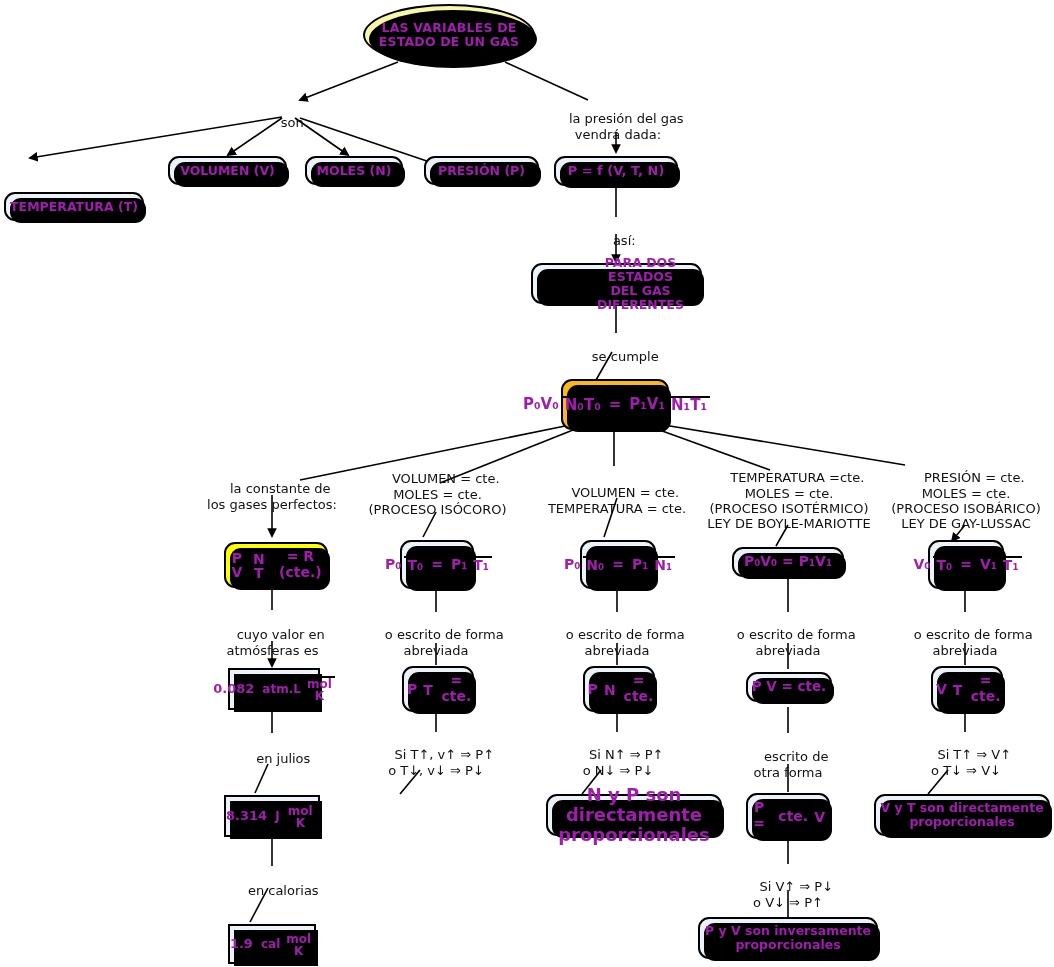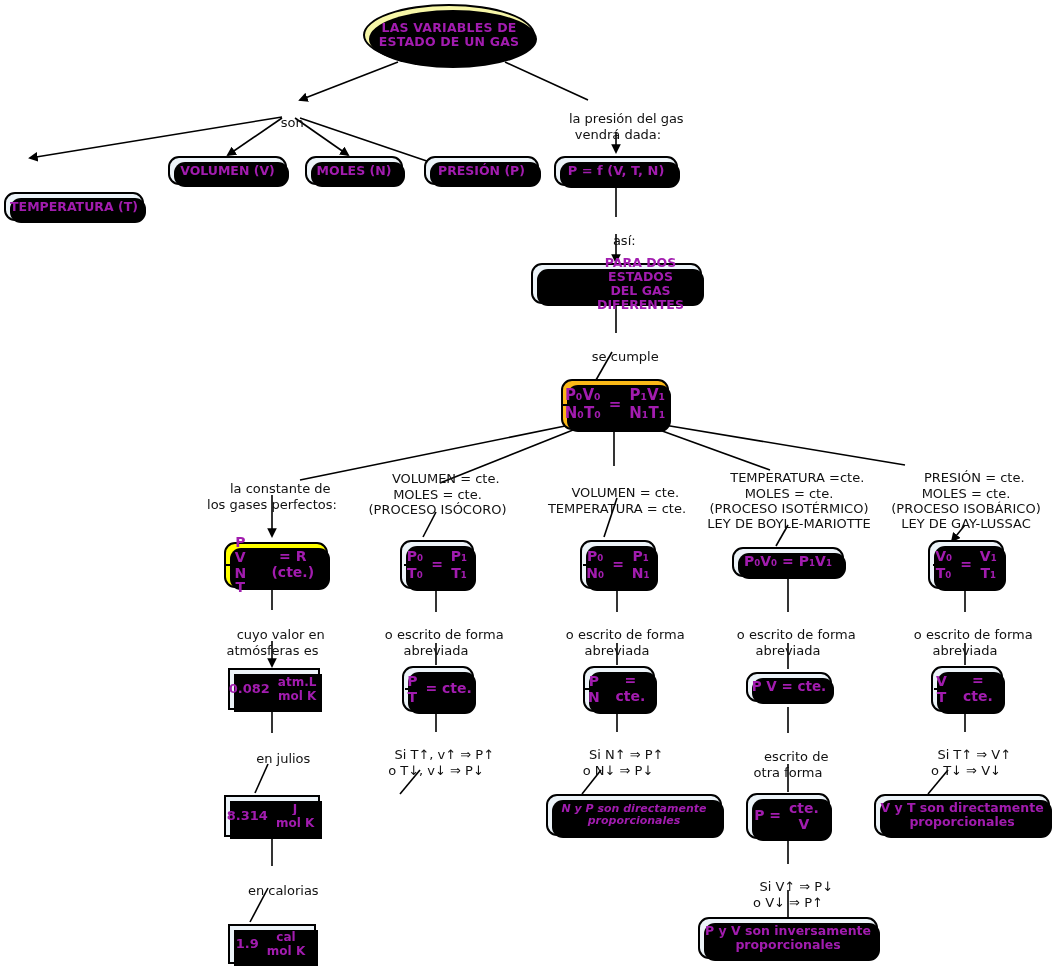--- a/index.html
+++ b/index.html
@@ -50,21 +50,21 @@
     text-align:center;
     font-size:13px;
     color:#111;
     line-height:1.18;
     white-space:pre;
     z-index:4;
   }
 
   
   .frac{
-    display:inline-flex;flex-direction:column;align-items:center;
+    display:inline-flex;align-items:center;
     vertical-align:middle;
     line-height:1.02;
   }
   .frac .num{padding:0 3px;}
   .frac .den{padding:0 3px;border-top:2px solid #000;}
   .eq-row{display:flex;align-items:center;justify-content:center;gap:5px;}
   .f15{font-size:15px;}
   .f14{font-size:14px;}
   .f13{font-size:13px;}
   .f12{font-size:12px;}
@@ -377,21 +377,21 @@
     <div class="eq-row f13">
       <span>8.314</span>
       <span class="frac f12">
         <span class="num">J</span>
         <span class="den">mol K</span>
       </span>
     </div>
   </div>
 
 
-  <div class="node rounded" style="left:546px;top:794px;width:176px;height:42px;font-size:11px;font-style:italic;">
+  <div class="node rounded" style="left:546px;top:794px;width:176px;height:42px;font-size:18px;">
     <span style="white-space:pre-line">N y P son directamente
 proporcionales</span>
   </div>
 
   <div class="node rounded" style="left:746px;top:793px;width:84px;height:46px;">
     <div class="eq-row f14">
       <span>P =</span>
       <span class="frac">
         <span class="num">cte.</span>
         <span class="den">V</span>

